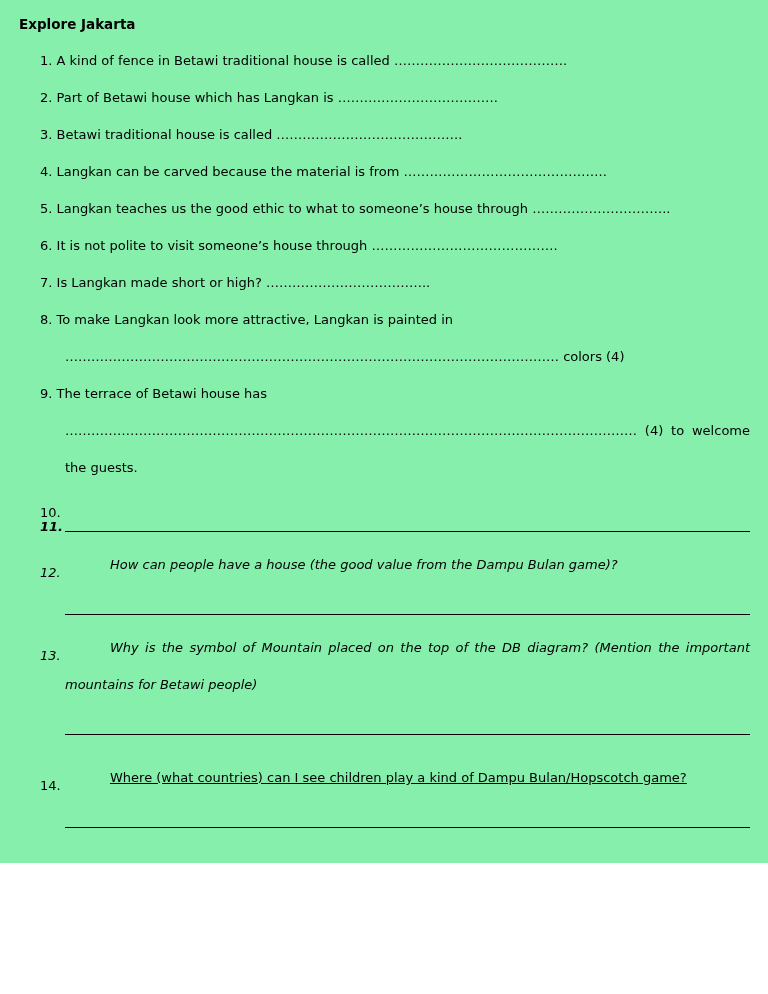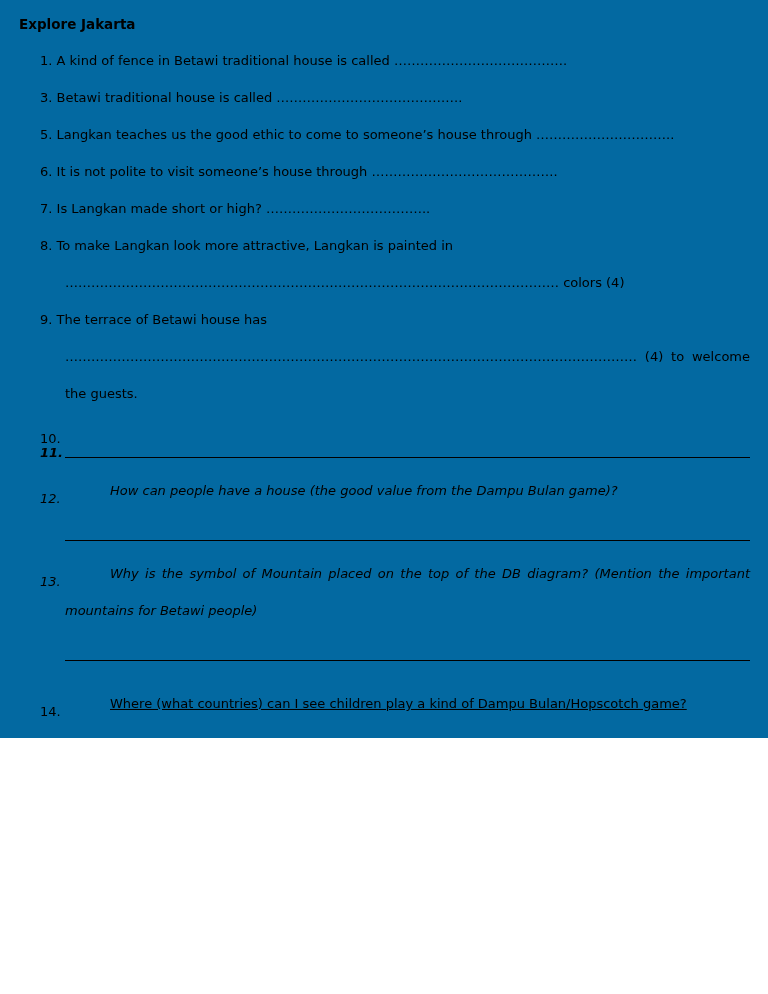--- a/index.html
+++ b/index.html
@@ -8,23 +8,23 @@
     width: 768px;
     height: 994px;
     background: #ffffff;
     font-family: "DejaVu Sans", "Liberation Sans", sans-serif;
     font-size: 13px;
     color: #000000;
   }
   .page {
     position: relative;
     width: 768px;
-    height: 738px;
+    height: 863px;
     overflow: hidden;
-    background: #0369a1;
+    background: #86efac;
   }
   .title {
     margin: 16px 0 10px 19px;
     font-size: 13.5px;
     font-weight: bold;
   }
   .q {
     line-height: 37px;
     margin: 0 18px 0 65px;
     text-align: justify;
@@ -46,25 +46,27 @@
 </style>
 </head>
 <body>
 
 <div class="page">
 
   <div class="title">Explore Jakarta</div>
 
   <div class="q simple"><span class="num">1.</span> <span class="qtext">A kind of fence in Betawi traditional house is called ………………………………….</span></div>
 
+  <div class="q simple"><span class="num">2.</span> <span class="qtext">Part of Betawi house which has Langkan is ……………………………….</span></div>
 
   <div class="q simple"><span class="num">3.</span> <span class="qtext">Betawi traditional house is called …………………………………….</span></div>
 
+  <div class="q simple"><span class="num">4.</span> <span class="qtext">Langkan can be carved because the material is from ………………………………………..</span></div>
 
-  <div class="q simple"><span class="num">5.</span> <span class="qtext">Langkan teaches us the good ethic to come to someone’s house through …………………………..</span></div>
+  <div class="q simple"><span class="num">5.</span> <span class="qtext">Langkan teaches us the good ethic to what to someone’s house through …………………………..</span></div>
 
   <div class="q simple"><span class="num">6.</span> <span class="qtext">It is not polite to visit someone’s house through …………………………………….</span></div>
 
   <div class="q simple"><span class="num">7.</span> <span class="qtext">Is Langkan made short or high? ………………………………..</span></div>
 
   <div class="q simple"><span class="num">8.</span> <span class="qtext">To make Langkan look more attractive, Langkan is painted in</span>
     <div class="cont">…………………………………………………………………………………………………… colors (4)</div>
   </div>
 
   <div class="q simple"><span class="num">9.</span> <span class="qtext">The terrace of Betawi house has</span>

